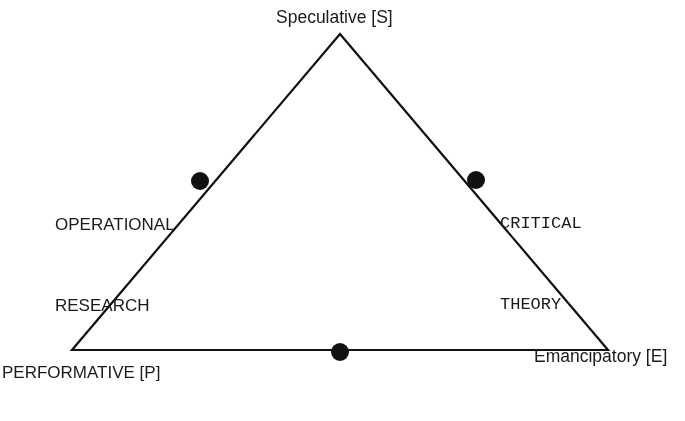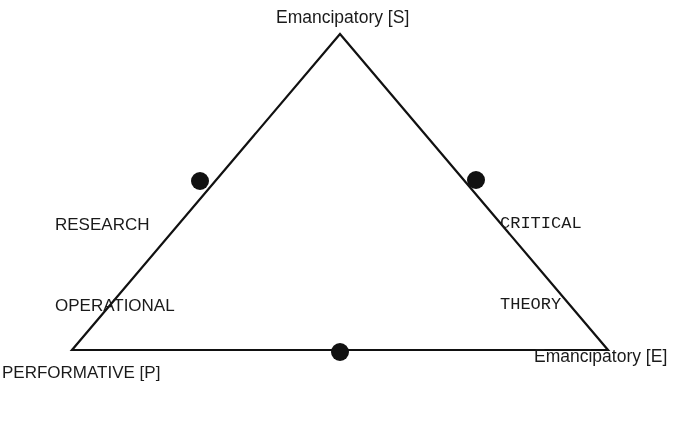--- a/index.html
+++ b/index.html
@@ -69,29 +69,29 @@
 
 <div id="canvas">
 
   <svg id="triangle-svg" viewBox="0 0 685 421" xmlns="http://www.w3.org/2000/svg">
     <polygon points="340,34 608,350 72,350" fill="none" stroke="#111111" stroke-width="2.2" stroke-linejoin="miter"></polygon>
     <circle cx="200" cy="181" r="9" fill="#111111"></circle>
     <circle cx="476" cy="180" r="9" fill="#111111"></circle>
     <circle cx="340" cy="352" r="9" fill="#111111"></circle>
   </svg>
 
-  <div class="label label-mixed" id="label-speculative">Emancipatory [S]</div>
+  <div class="label label-mixed" id="label-speculative">Speculative [S]</div>
 
   <div class="label label-caps" id="label-performative">PERFORMATIVE [P]</div>
 
   <div class="label label-mixed" id="label-emancipatory">Emancipatory [E]</div>
 
   <div class="label label-caps" id="label-operational-research">
+    <div>OPERATIONAL</div>
     <div>RESEARCH</div>
-    <div>OPERATIONAL</div>
   </div>
 
   <div class="label label-caps" id="label-critical-theory">
     <div>CRITICAL</div>
     <div>THEORY</div>
   </div>
 
   <div class="label label-caps" id="label-action-learning">
     <div>ACTION</div>
     

